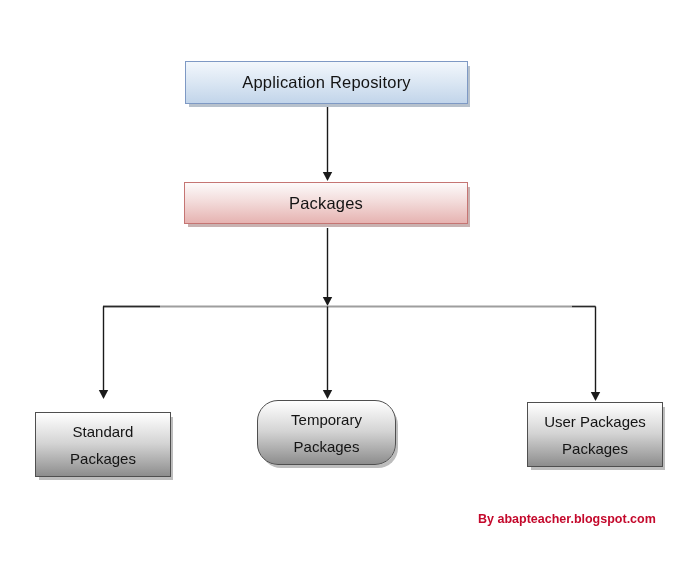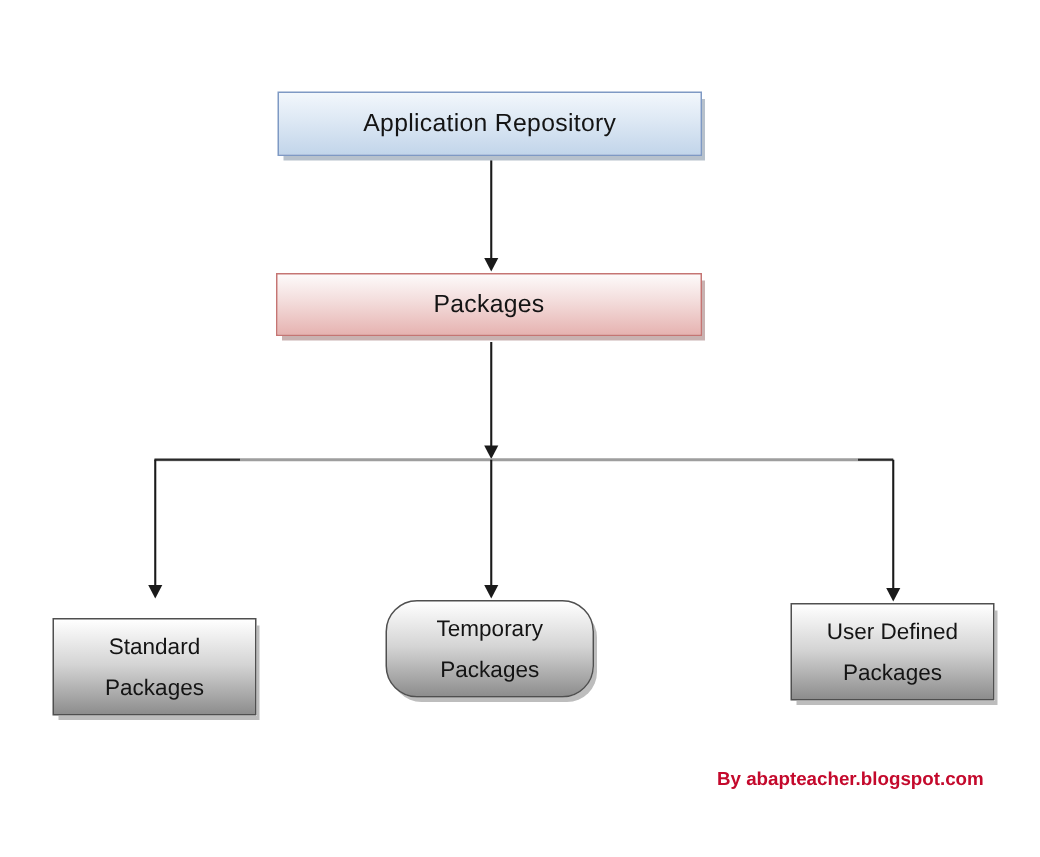--- a/index.html
+++ b/index.html
@@ -136,19 +136,19 @@
     <span class="leaf-line">Standard</span>
     <span class="leaf-line">Packages</span>
   </div>
 
   <div class="node node-leaf node-temporary">
     <span class="leaf-line">Temporary</span>
     <span class="leaf-line">Packages</span>
   </div>
 
   <div class="node node-leaf node-userdefined">
-    <span class="leaf-line">User Defined</span>
+    <span class="leaf-line">User Packages</span>
     <span class="leaf-line">Packages</span>
   </div>
 
   <div class="credit">By abapteacher.blogspot.com</div>
 
 </div>
 
 </body></html>

